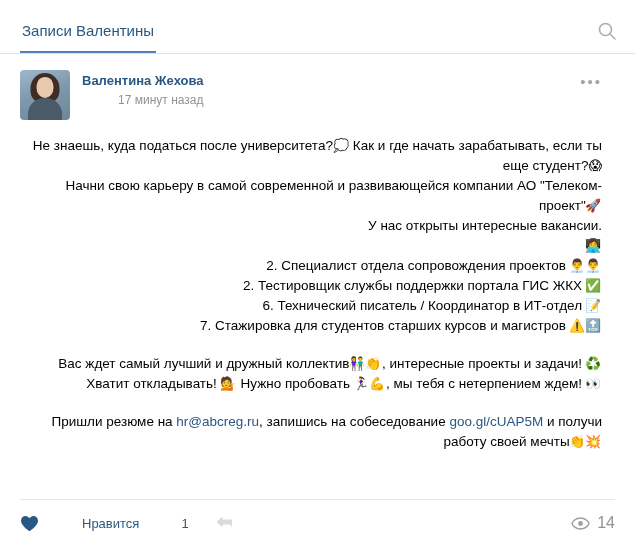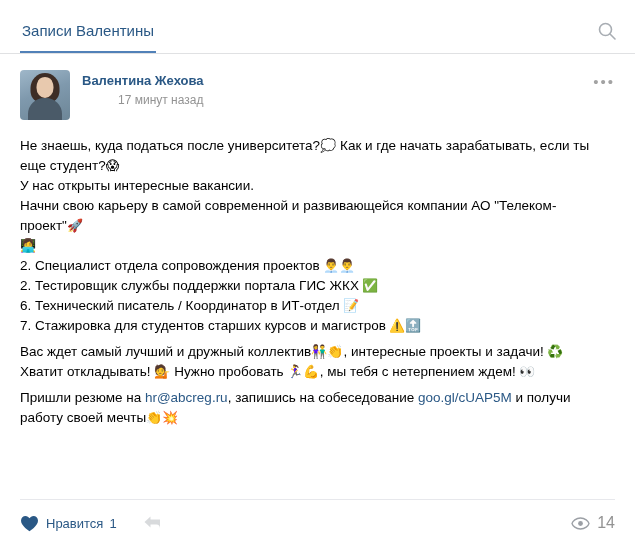--- a/index.html
+++ b/index.html
@@ -51,23 +51,24 @@
   }
   .search-btn {
     padding-bottom: 12px;
     cursor: pointer;
     line-height: 0;
   }
   .search-btn svg { display: block; }
 
   
   .post {
-    padding: 16px 20px 0 20px;
+    padding: 16px 33px 0 20px;
     flex: 1 1 auto;
     overflow: hidden;
+    text-align: right;
   }
   .post-head {
     display: flex;
     align-items: flex-start;
     position: relative;
     min-height: 52px;
   }
   .avatar {
     width: 50px;
     height: 50px;
@@ -152,21 +153,21 @@
     margin-top: 14px;
     font-size: 13.5px;
     line-height: 20px;
     color: #000000;
     word-wrap: break-word;
   }
   .post-text p {
     margin: 0;
   }
   .post-text p.gap {
-    margin-top: 6px;
+    margin-top: 18px;
   }
   .post-text a {
     color: #2a5885;
     text-decoration: none;
     cursor: pointer;
   }
   .emj {
     font-family: "DejaVu Sans", sans-serif;
     font-size: 13px;
   }
@@ -184,20 +185,21 @@
   .footer-left {
     display: flex;
     align-items: center;
   }
   .like-group {
     display: flex;
     align-items: center;
     cursor: pointer;
     color: #2a5885;
     font-size: 13px;
+    gap: 36px;
   }
   .like-icon { line-height: 0; margin-right: 7px; }
   .like-count { margin-left: 6px; color: #2a5885; }
   .share-group {
     margin-left: 26px;
     cursor: pointer;
     line-height: 0;
     opacity: .55;
   }
   .views-group {
@@ -236,22 +238,22 @@
       </div>
       <div class="author-block">
         <div class="author-name">Валентина Жехова</div>
         <div class="post-time">17 минут назад</div>
       </div>
       <div class="more-btn">•••</div>
     </div>
 
     <div class="post-text" id="post-text">
         <p><span>Не знаешь, куда податься после университета?</span><span class="emj">💭</span><span> Как и где начать зарабатывать, если ты еще студент?</span><span class="emj">😱</span></p>
+        <p><span>Начни свою карьеру в самой современной и развивающейся компании АО "Телеком-проект"</span><span class="emj">🚀</span></p>
         <p><span>У нас открыты интересные вакансии.</span></p>
-        <p><span>Начни свою карьеру в самой современной и развивающейся компании АО "Телеком-проект"</span><span class="emj">🚀</span></p>
         <p><span class="emj">👩‍💻</span></p>
         <p><span>2. Специалист отдела сопровождения проектов </span><span class="emj">👨‍💼👨‍💼</span></p>
         <p><span>2. Тестировщик службы поддержки портала ГИС ЖКХ </span><span class="emj">✅</span></p>
         <p><span>6. Технический писатель / Координатор в ИТ-отдел </span><span class="emj">📝</span></p>
         <p><span>7. Стажировка для студентов старших курсов и магистров </span><span class="emj">⚠️🔝</span></p>
         <p class="gap"><span>Вас ждет самый лучший и дружный коллектив</span><span class="emj">👫👏</span><span>, интересные проекты и задачи! </span><span class="emj">♻️</span></p>
         <p><span>Хватит откладывать! </span><span class="emj">💁</span><span> Нужно пробовать </span><span class="emj">🏃‍♀️💪</span><span>, мы тебя с нетерпением ждем! </span><span class="emj">👀</span></p>
         <p class="gap"><span>Пришли резюме на </span><a>hr@abcreg.ru</a><span>, запишись на собеседование </span><a>goo.gl/cUAP5M</a><span> и получи работу своей мечты</span><span class="emj">👏💥</span></p>
       </div>
   </div>

